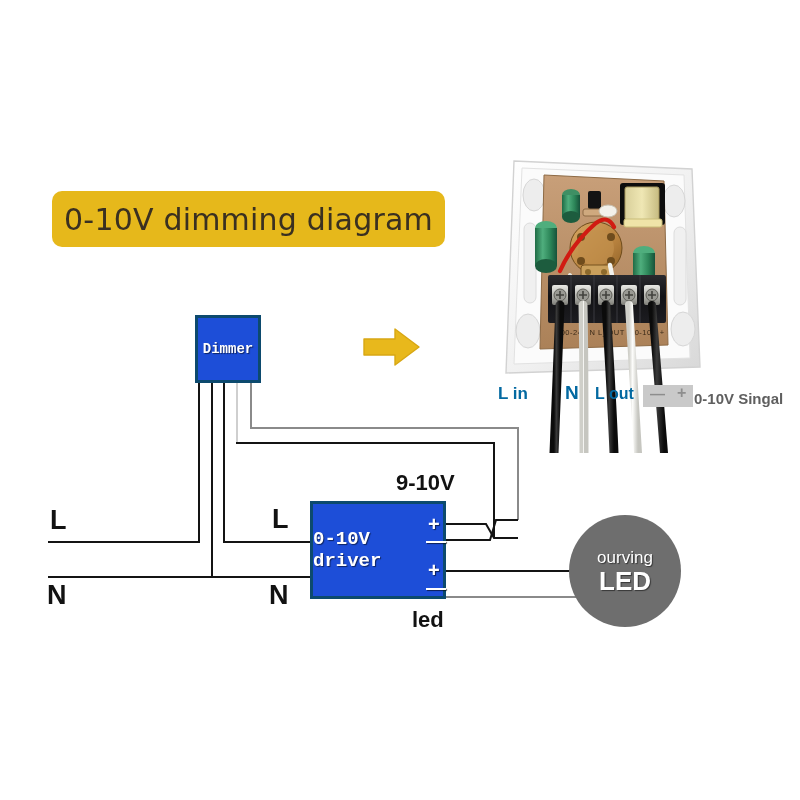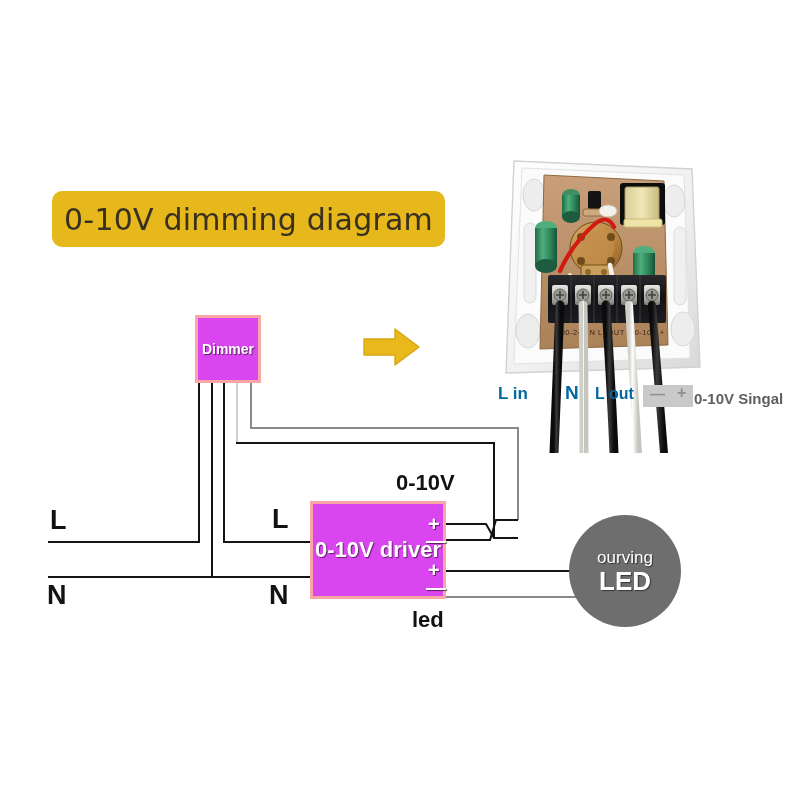--- a/index.html
+++ b/index.html
@@ -9,29 +9,29 @@
   #stage{position:absolute;left:0;top:10px;width:800px;height:800px;background:#fff;}
 
   
   .banner{position:absolute;left:52px;top:181px;width:393px;height:56px;
           background:#e6b81b;border-radius:10px;display:flex;align-items:center;
           justify-content:center;box-sizing:border-box;}
   .banner span{font-size:30px;color:#3a3021;letter-spacing:.2px;
                font-family:"DejaVu Sans",sans-serif;}
 
   
-  .blk{position:absolute;background:#d946ef;border:3px solid #fca5a5;
-       box-sizing:border-box;display:flex;align-items:center;justify-content:center;}
+  .blk{position:absolute;background:#1d4ed8;border:3px solid #0c4a6e;
+       box-sizing:border-box;display:flex;align-items:center;justify-content:center;font-family:Liberation Mono, monospace;}
   .blk span{color:#fff;font-weight:bold;text-shadow:1px 1px 1px rgba(0,0,0,.55);}
 
   #dimmer{left:195px;top:305px;width:66px;height:68px;}
   #dimmer span{font-size:14px;}
 
   #driver{left:310px;top:491px;width:136px;height:98px;}
-  #driver span{font-size:22px;}
+  #driver span{font-size:19px;}
 
   
   #led-circle{position:absolute;left:569px;top:505px;width:112px;height:112px;
               border-radius:50%;background:#6e6e6e;display:flex;flex-direction:column;
               align-items:center;justify-content:center;color:#fff;}
   #led-circle .l1{font-size:17px;line-height:20px;text-shadow:1px 1px 1px rgba(0,0,0,.5);}
   #led-circle .l2{font-size:26px;font-weight:bold;line-height:27px;
                   text-shadow:1px 1px 1px rgba(0,0,0,.5);}
 
   
@@ -282,16 +282,16 @@
 
   <div id="led-circle">
     <div class="l1">ourving</div>
     <div class="l2">LED</div>
   </div>
 
   <div class="lab big" style="left:50px;top:495px;">L</div>
   <div class="lab big" style="left:47px;top:570px;">N</div>
   <div class="lab big" style="left:272px;top:494px;">L</div>
   <div class="lab big" style="left:269px;top:570px;">N</div>
-  <div class="lab med" style="left:396px;top:460px;">0-10V</div>
+  <div class="lab med" style="left:396px;top:460px;">9-10V</div>
   <div class="lab med" style="left:412px;top:597px;">led</div>
 
 </div>
 
 </body></html>

